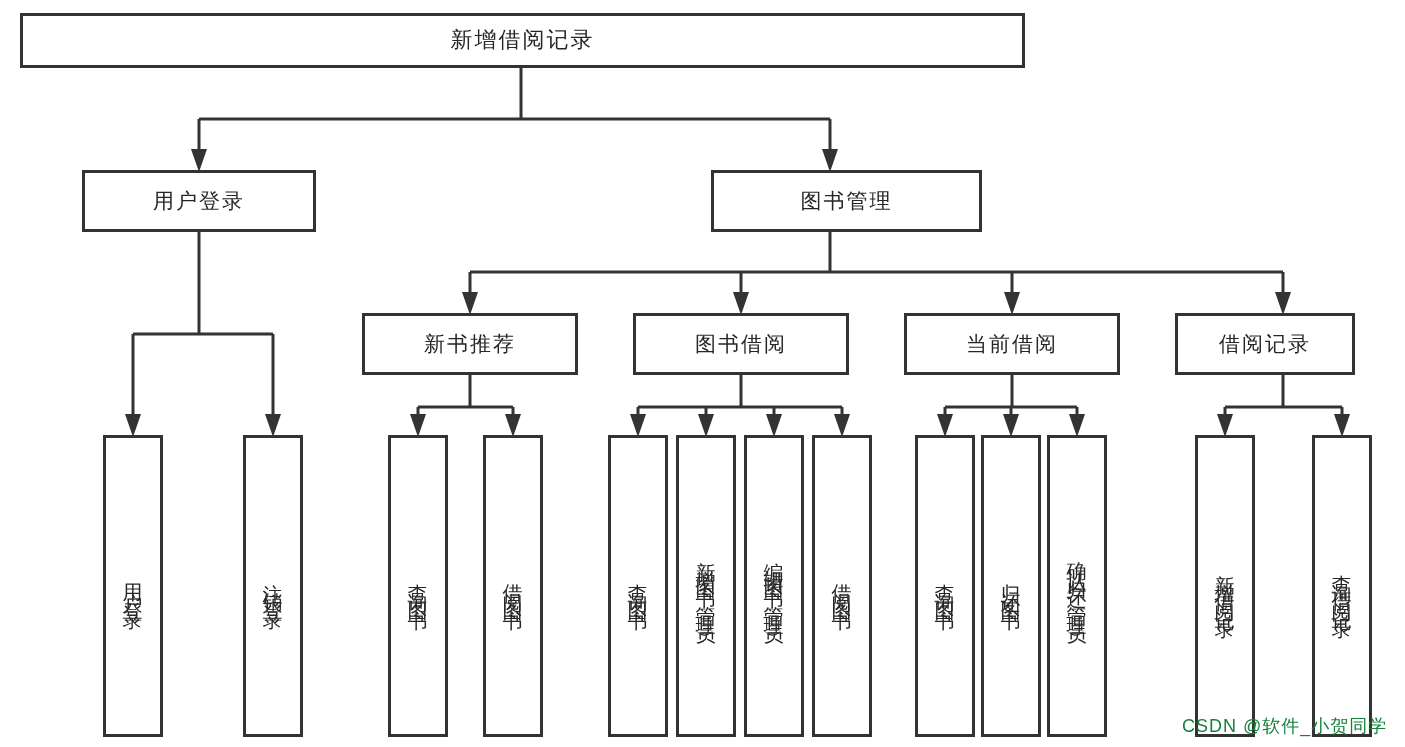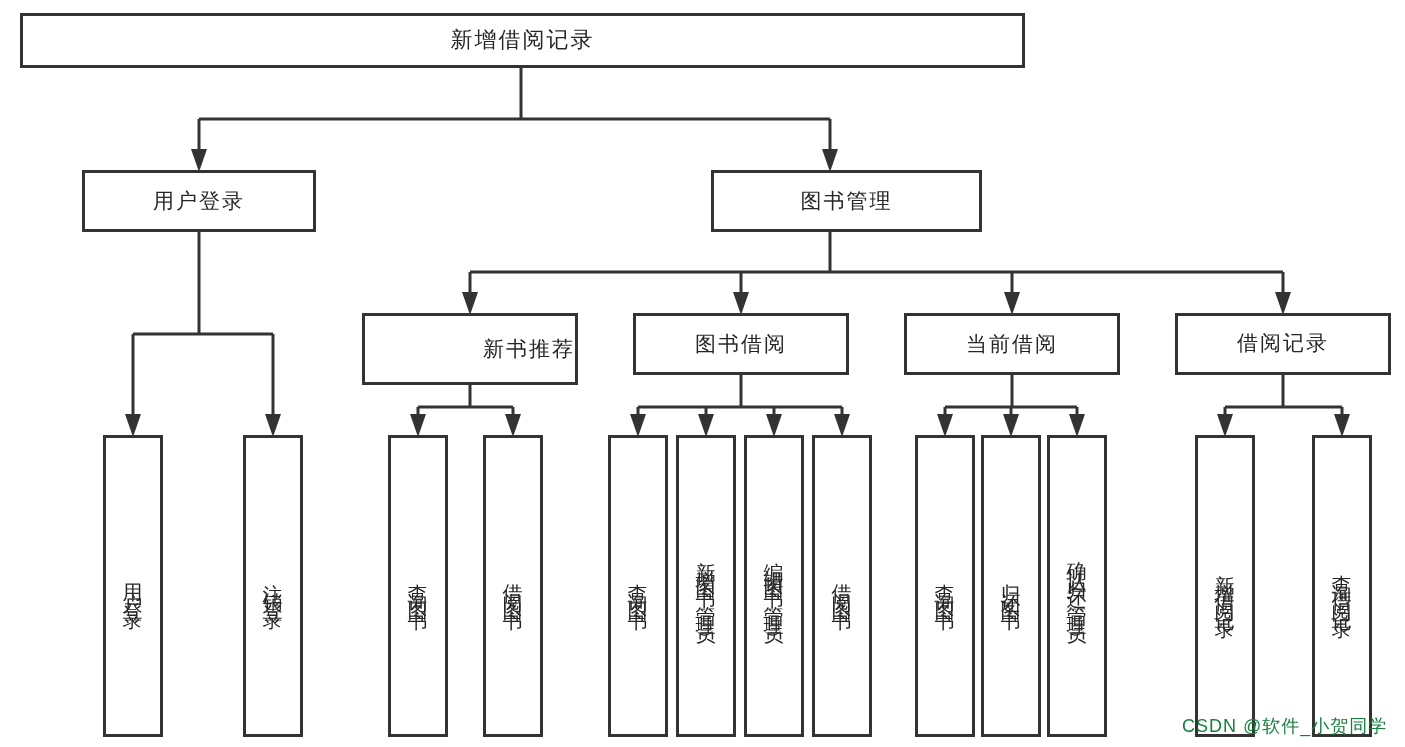--- a/index.html
+++ b/index.html
@@ -110,30 +110,30 @@
     <span>新增借阅记录</span>
   </div>
 
   <div class="node" style="left:82px;top:170px;width:234px;height:62px;">
     <span>用户登录</span>
   </div>
   <div class="node" style="left:711px;top:170px;width:271px;height:62px;justify-content:center;">
     <span>图书管理</span>
   </div>
 
-  <div class="node" style="left:362px;top:313px;width:216px;height:72px;justify-content:flex-end;">
+  <div class="node" style="left:362px;top:313px;width:216px;height:62px;">
     <span>新书推荐</span>
   </div>
   <div class="node" style="left:633px;top:313px;width:216px;height:62px;">
     <span>图书借阅</span>
   </div>
   <div class="node" style="left:904px;top:313px;width:216px;height:62px;">
     <span>当前借阅</span>
   </div>
-  <div class="node" style="left:1175px;top:313px;width:216px;height:62px;font-family:Liberation Serif, serif;">
+  <div class="node" style="left:1175px;top:313px;width:180px;height:62px;">
     <span>借阅记录</span>
   </div>
 
   <div class="node vert" style="left:103px;top:435px;width:60px;height:302px;">
     <span>用户登录</span>
   </div>
   <div class="node vert" style="left:243px;top:435px;width:60px;height:302px;">
     <span>注销登录</span>
   </div>
 

